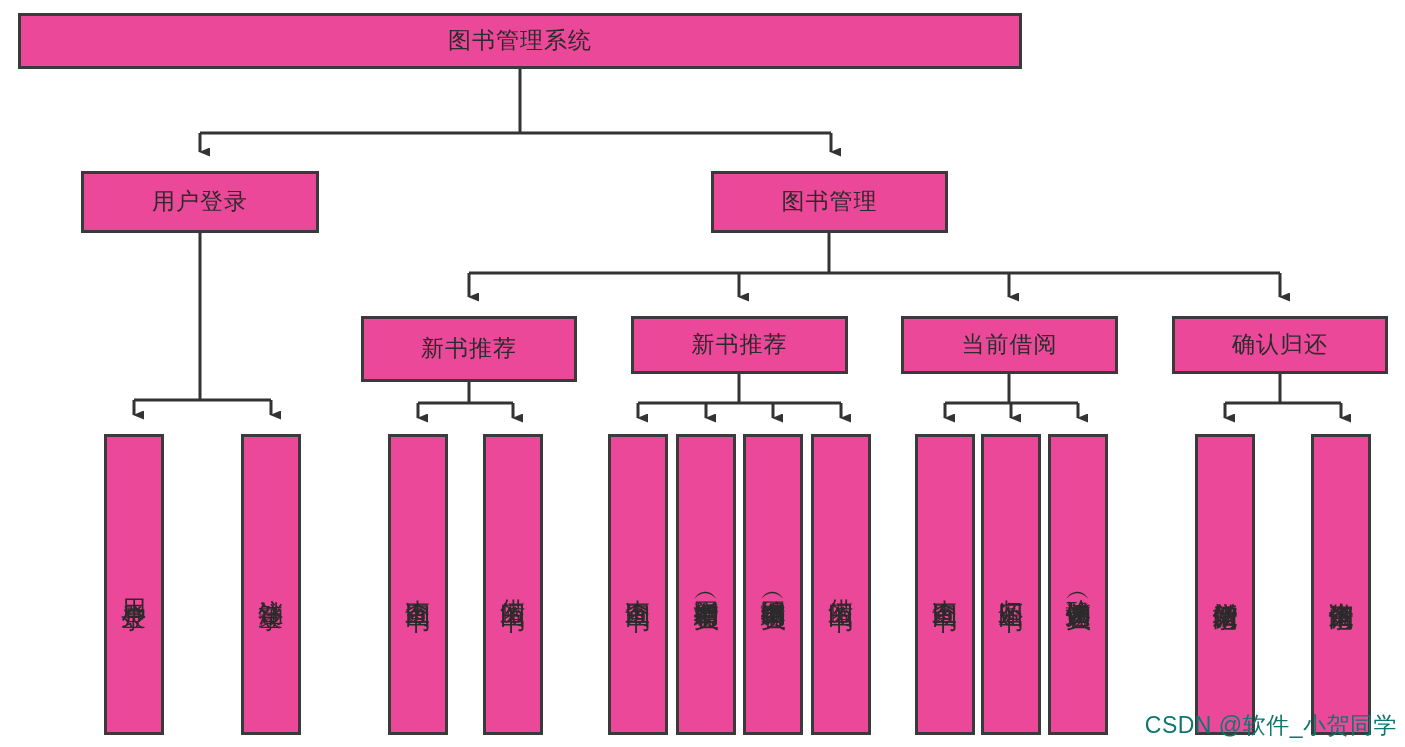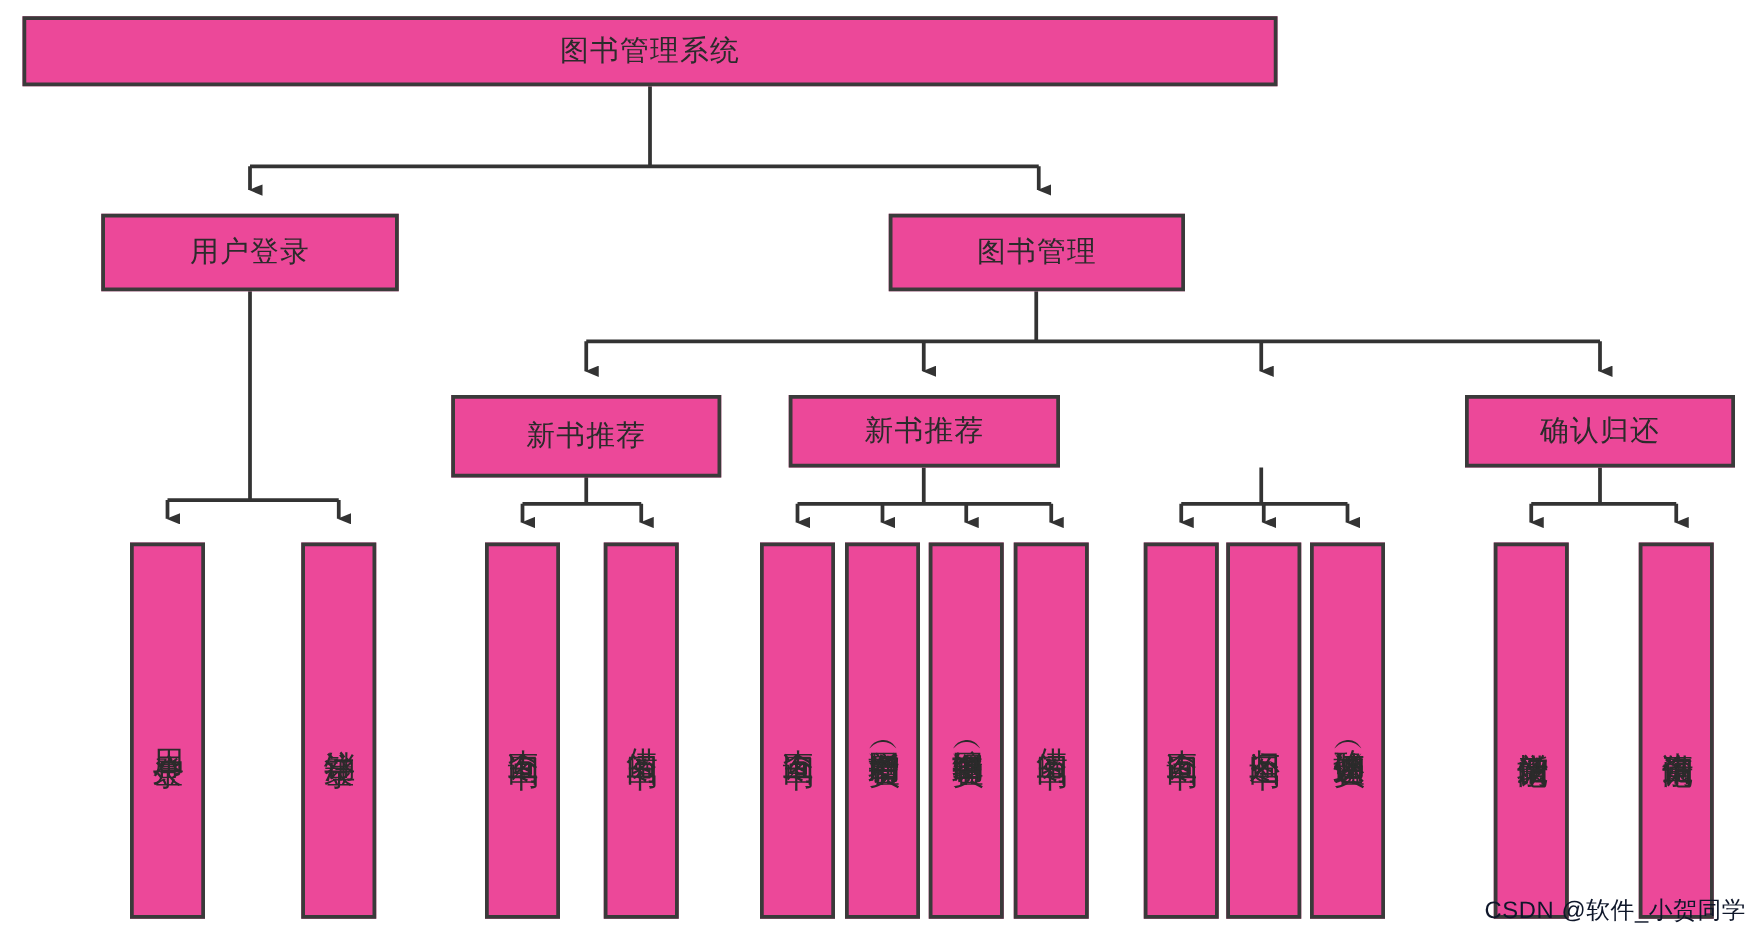--- a/index.html
+++ b/index.html
@@ -59,22 +59,22 @@
     color: #2b2b2b;
   }
   .node-label-v.compact {
     letter-spacing: 1px;
     line-height: 1.1;
   }
   #watermark {
     position: absolute;
     right: 8px;
     bottom: 6px;
-    font-size: 19px;
-    color: #0f172a;
+    font-size: 23px;
+    color: #0f766e;
     letter-spacing: 0.5px;
     white-space: nowrap;
     pointer-events: none;
   }
 </style>
 </head>
 <body>
 
 <div id="diagram-root">
 
@@ -142,20 +142,23 @@
   </div>
 
   <div class="node-box" style="left:361px; top:316px; width:216px; height:66px;">
     <span class="node-label-h">新书推荐</span>
   </div>
 
   <div class="node-box" style="left:631px; top:316px; width:217px; height:58px;">
     <span class="node-label-h">新书推荐</span>
   </div>
 
+  <div class="node-box" style="left:901px; top:316px; width:217px; height:58px;">
+    <span class="node-label-h">当前借阅</span>
+  </div>
 
   <div class="node-box" style="left:1172px; top:316px; width:216px; height:58px;">
     <span class="node-label-h">确认归还</span>
   </div>
 
   <div class="node-box leaf" style="left:104px; top:434px; width:60px; height:301px;">
     <span class="node-label-v">用户登录</span>
   </div>
 
   <div class="node-box leaf" style="left:241px; top:434px; width:60px; height:301px;">

